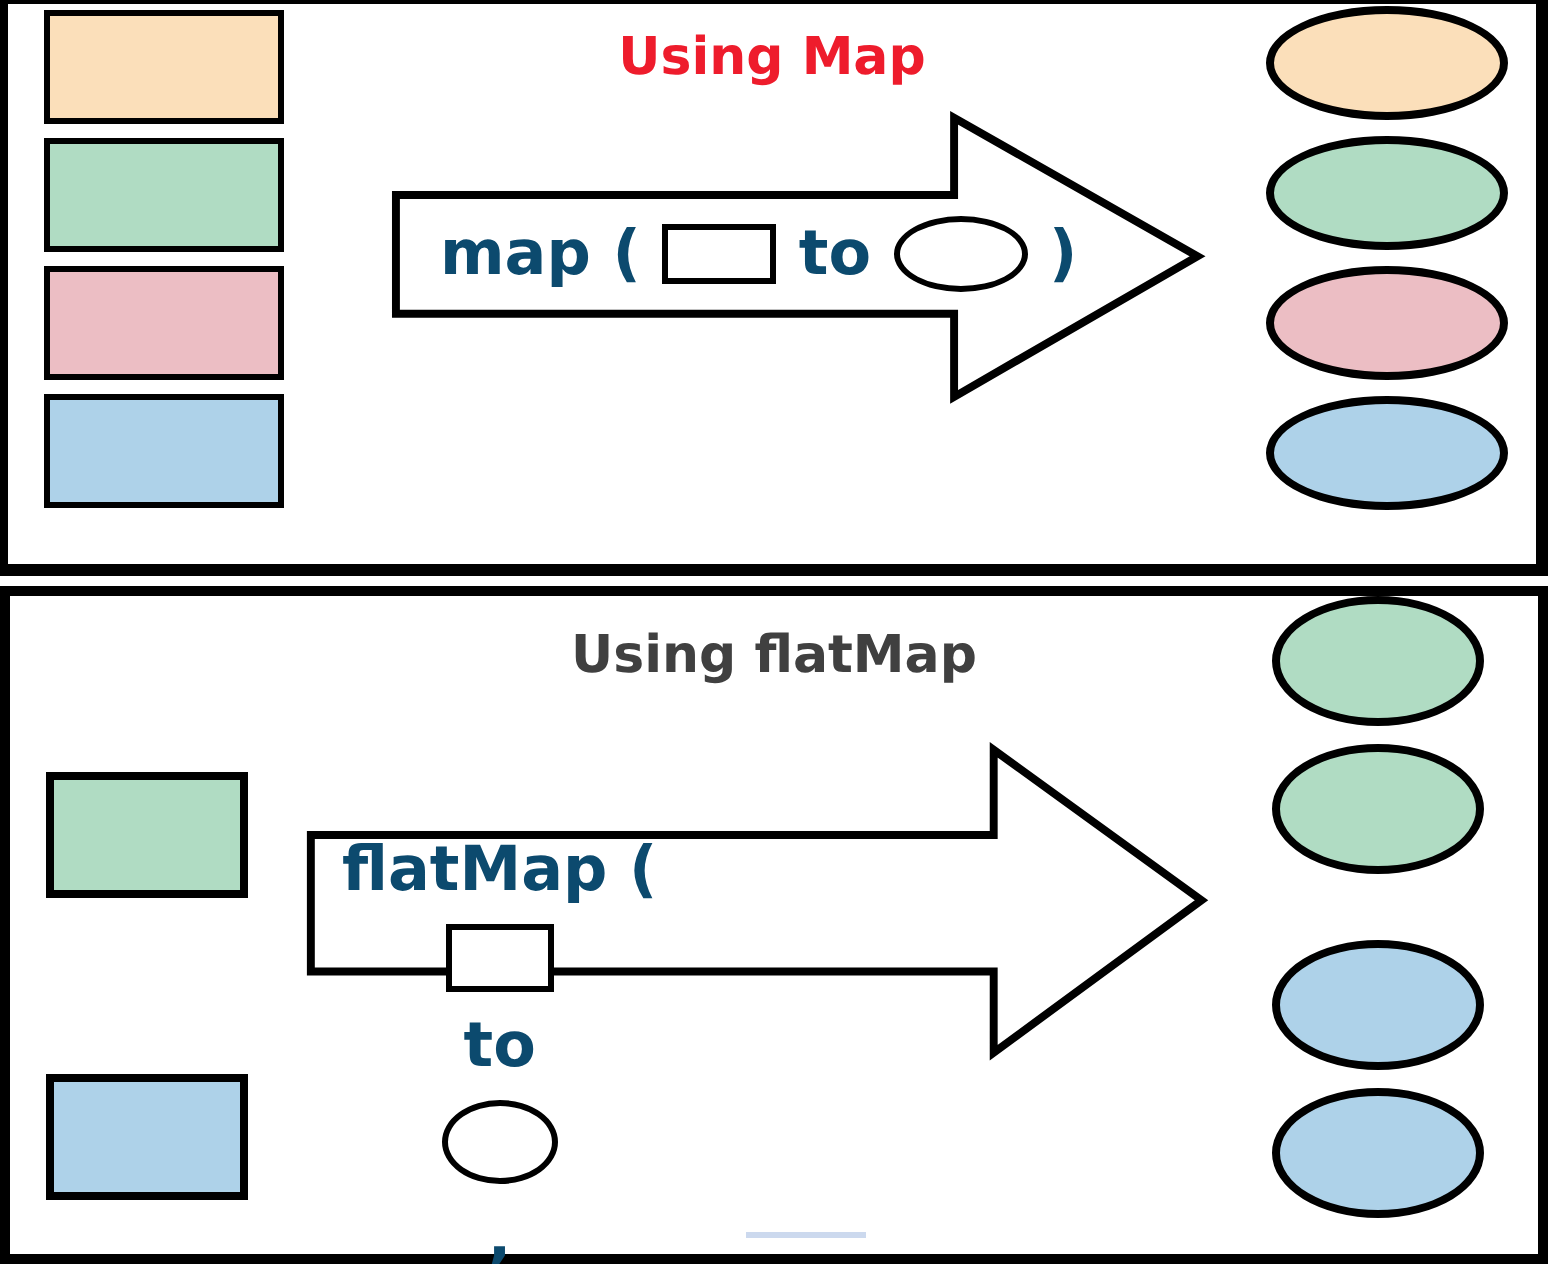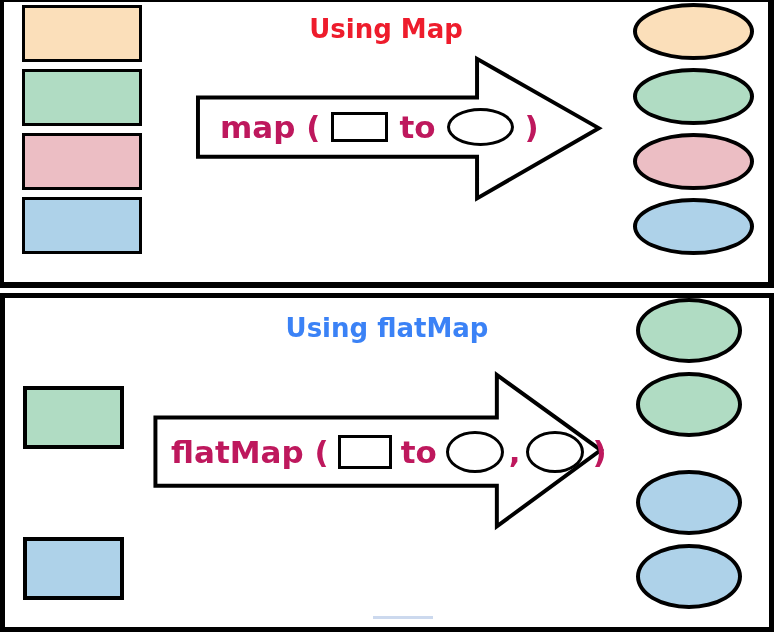--- a/index.html
+++ b/index.html
@@ -37,24 +37,24 @@
   
   .panel-flatmap .inputs  { left:18px; top:88px; gap:88px; }
   .panel-flatmap .inputs  .shape { width:101px; height:63px; border-width:4px; }
   .panel-flatmap .outputs { left:631px; top:0; gap:33px; }
   .panel-flatmap .outputs .group { gap:9px; }
   .panel-flatmap .outputs .shape { width:106px; height:65px; }
 
   
   .op-label {
     position:absolute; display:flex; align-items:center;
-    font-weight:bold; color:#be185d; white-space:nowrap;
+    font-weight:bold; color:#0c4a6e; white-space:nowrap;
   }
   .panel-map .op-label     { left:216px; top:95px;  height:60px; gap:11px; font-size:31px; }
-  .panel-flatmap .op-label { left:166px; top:119px; height:69px; gap:9px;  font-size:31px; }
+  .panel-flatmap .op-label { left:166px; top:119px; height:69px; gap:9px;  font-size:31px;flex-direction:column; }
 
   .glyph { box-sizing:border-box; border:3px solid #000; background:#fff; display:inline-block; flex:0 0 auto; }
   .panel-map .glyph.square     { width:57px; height:30px; }
   .panel-map .glyph.oval       { width:67px; height:38px; border-radius:50%; }
   .panel-flatmap .glyph.square { width:54px; height:34px; }
   .panel-flatmap .glyph.oval   { width:58px; height:42px; border-radius:50%; }
   .op-comma { margin:0 -4px; }
 
   .underline-mark { position:absolute; left:368px; top:318px; width:60px; height:3px; }
 </style>
@@ -100,21 +100,21 @@
   <div class="op-label">
     <span>map (</span>
     <span class="glyph square"></span>
     <span>to</span>
     <span class="glyph oval"></span>
     <span>)</span>
   </div>
 </div>
 
 <div class="panel panel-flatmap">
-  <div class="panel-title" style="color: #3b82f6;">Using flatMap</div>
+  <div class="panel-title" style="color: #404040;">Using flatMap</div>
 
   <svg class="arrow-svg" viewBox="0 0 772 329">
     <polygon points="152,119 497,119 497,76 602,152 497,229 497,188 152,188" fill="#ffffff" stroke="#000000" stroke-width="4" stroke-linejoin="miter"></polygon>
   </svg>
 
   <div class="column inputs">
       <div class="group">
         <div class="shape rectangle" style="background: rgb(176, 220, 195);"></div>
       </div>
       <div class="group">

